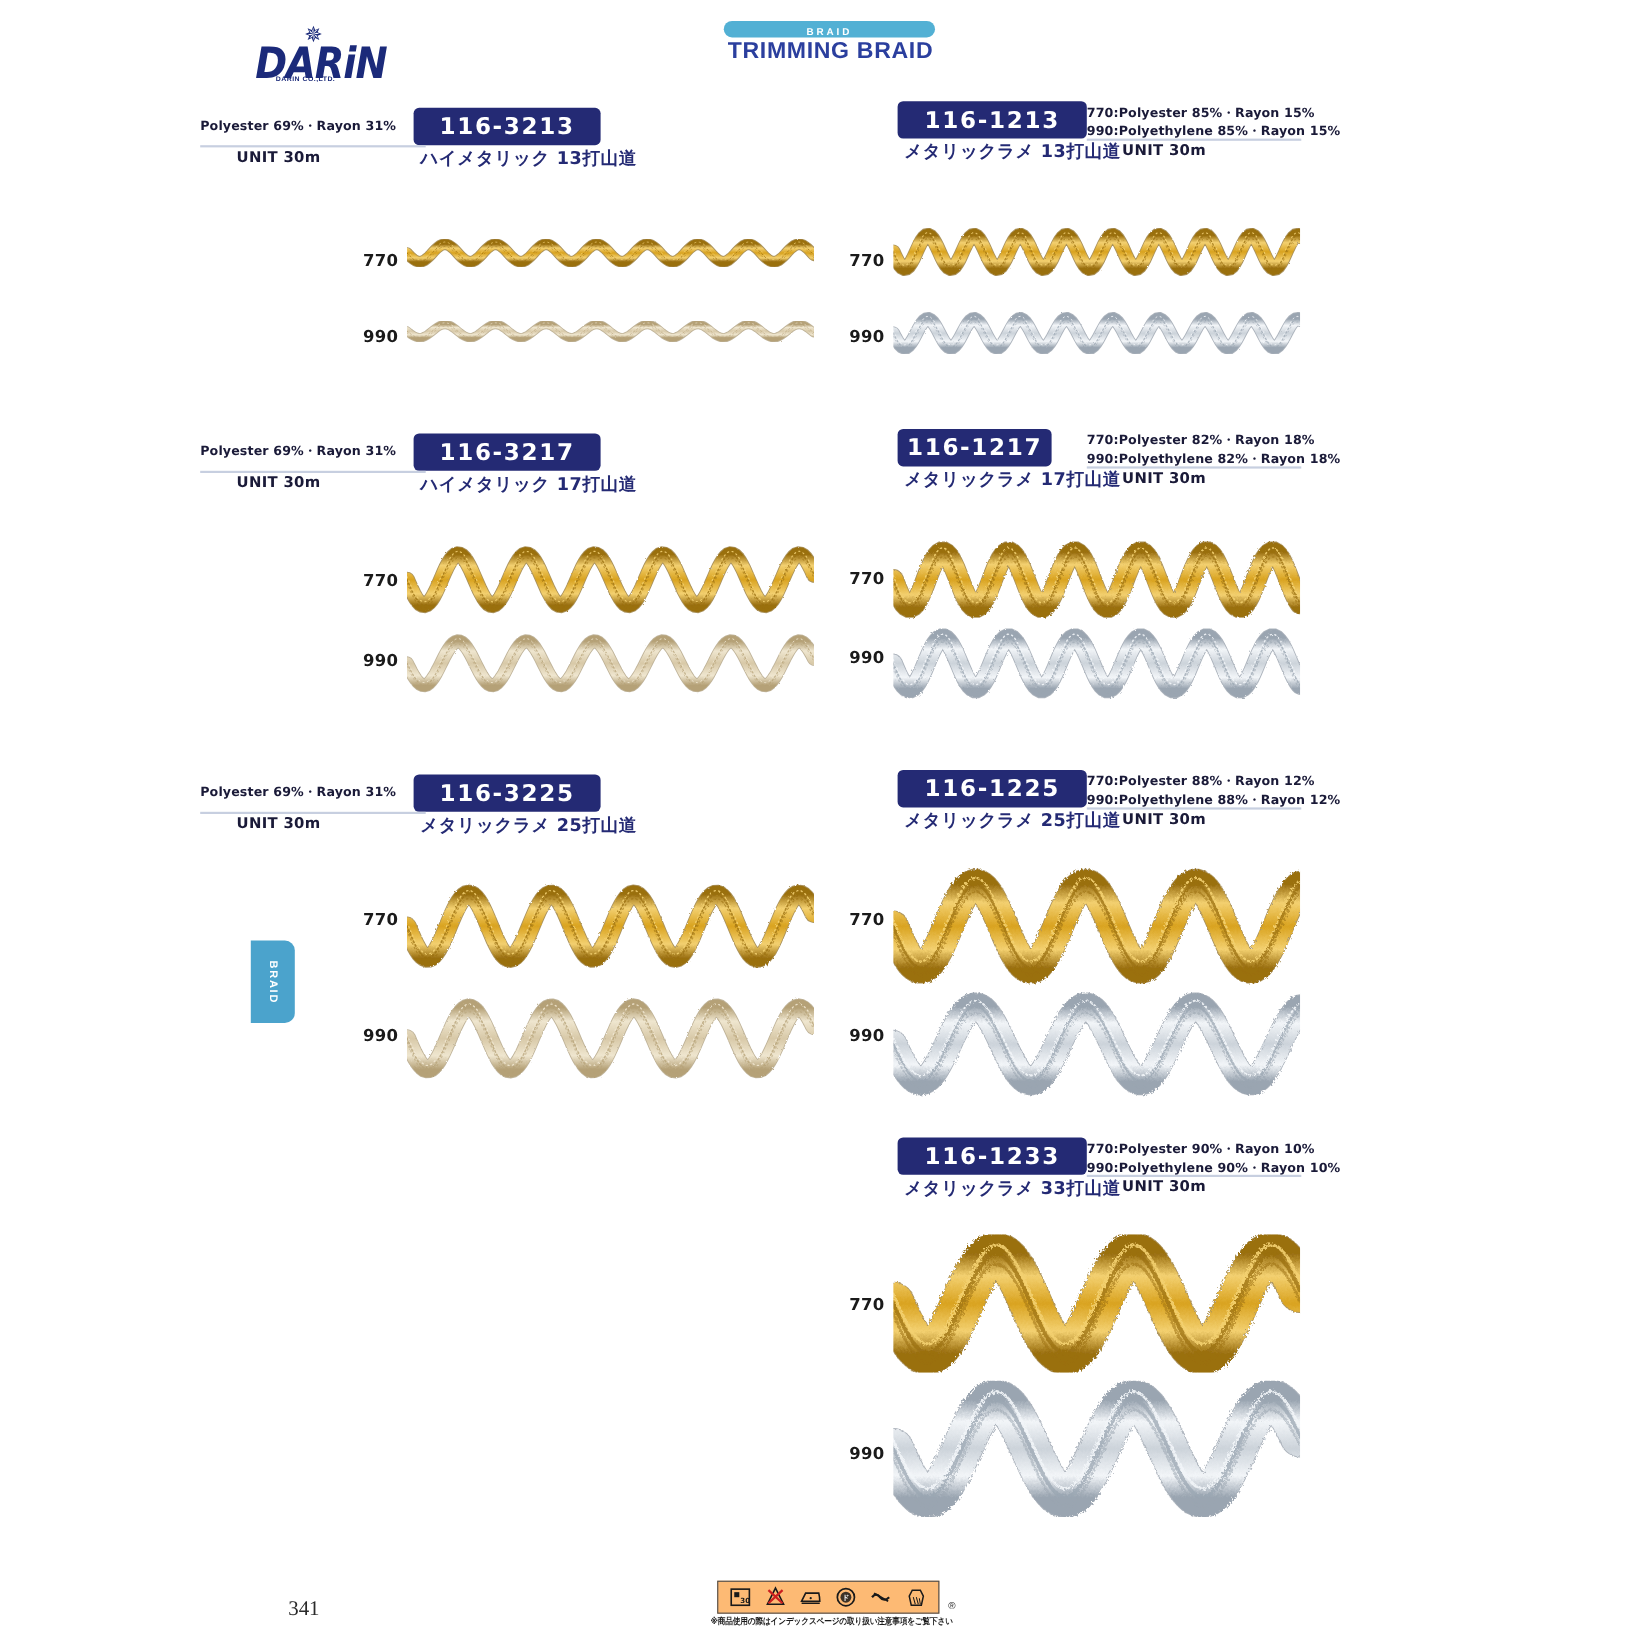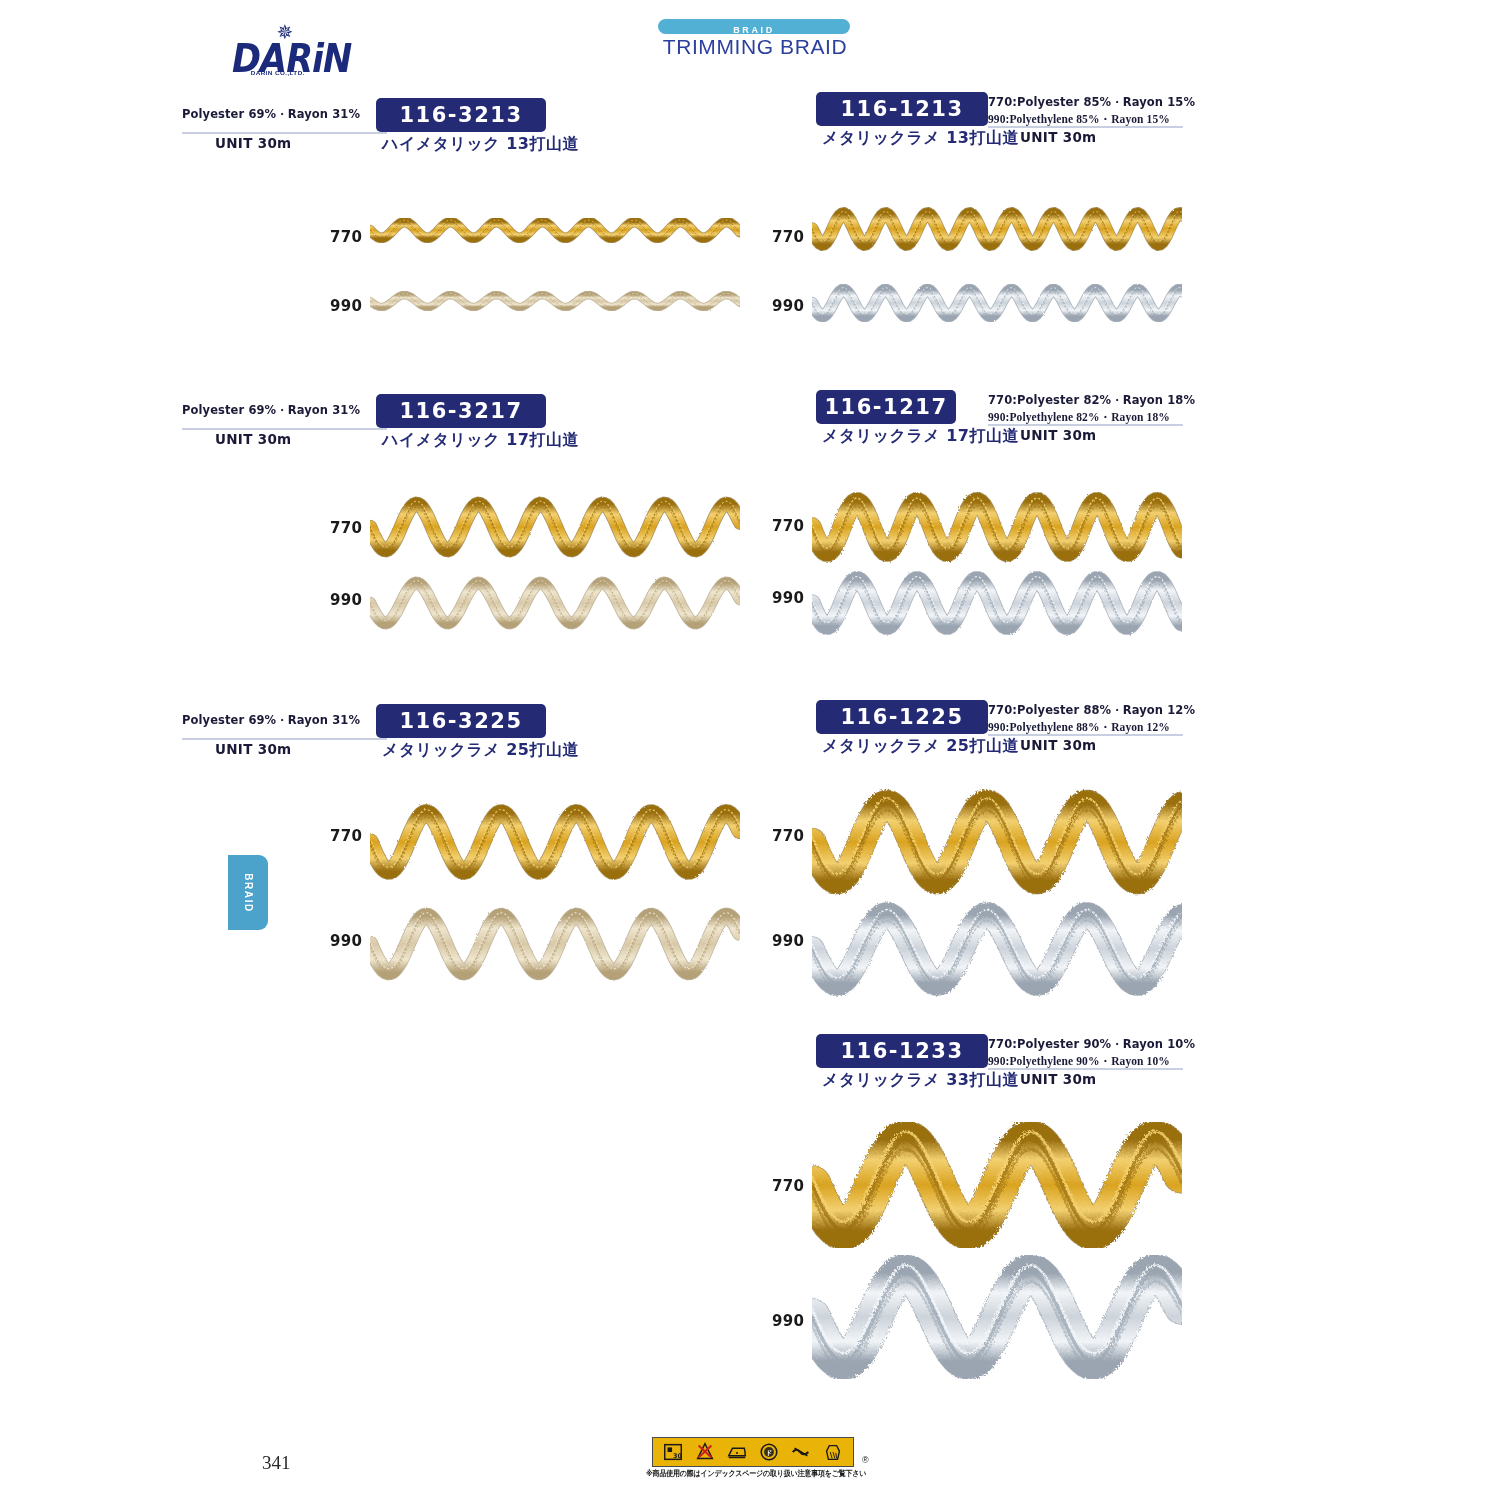--- a/index.html
+++ b/index.html
@@ -76,21 +76,21 @@
     line-height: 15px;
   }
   .head-title {
     position: absolute;
     left: 655px;
     top: 35px;
     width: 200px;
     text-align: center;
     color: #2b3f9e;
     font-size: 21px;
-    font-weight: normal;
+    font-weight: bold;
     letter-spacing: 0.6px;
     white-space: nowrap;
   }
 
   
   .side-tab {
     position: absolute;
     left: 228px;
     top: 855px;
     width: 40px;
@@ -139,21 +139,21 @@
   .comp-line {
     color: #1a1a38;
     font-size: 11.5px;
     font-weight: bold;
     white-space: nowrap;
     font-family: "DejaVu Sans", sans-serif;
     letter-spacing: 0.1px;
   }
   .comp-single { padding-top: 9px; text-align: left; }
   .comp-double-1 { padding-top: 3px; }
-  .comp-double-2 { padding-top: 2px; font-family: Liberation Serif, serif; }
+  .comp-double-2 { padding-top: 2px; }
 
   .label-underline {
     position: absolute;
     height: 2px;
     background: #c7cfe0;
   }
   .jp-name {
     position: absolute;
     left: 6px;
     top: 0;
@@ -202,21 +202,21 @@
     left: 652px;
     top: 1437px;
     width: 202px;
     height: 30px;
     border: 1px solid #4a4a4a;
     display: flex;
     align-items: center;
     justify-content: space-around;
     padding: 0 4px;
     box-sizing: border-box;
-    background: #eab308;
+    background: #fdba74;
   }
   .care-icon { width: 24px; height: 22px; }
   .care-mark {
     position: absolute;
     left: 862px;
     top: 1455px;
     font-size: 9px;
     color: #222;
   }
   .care-note {

